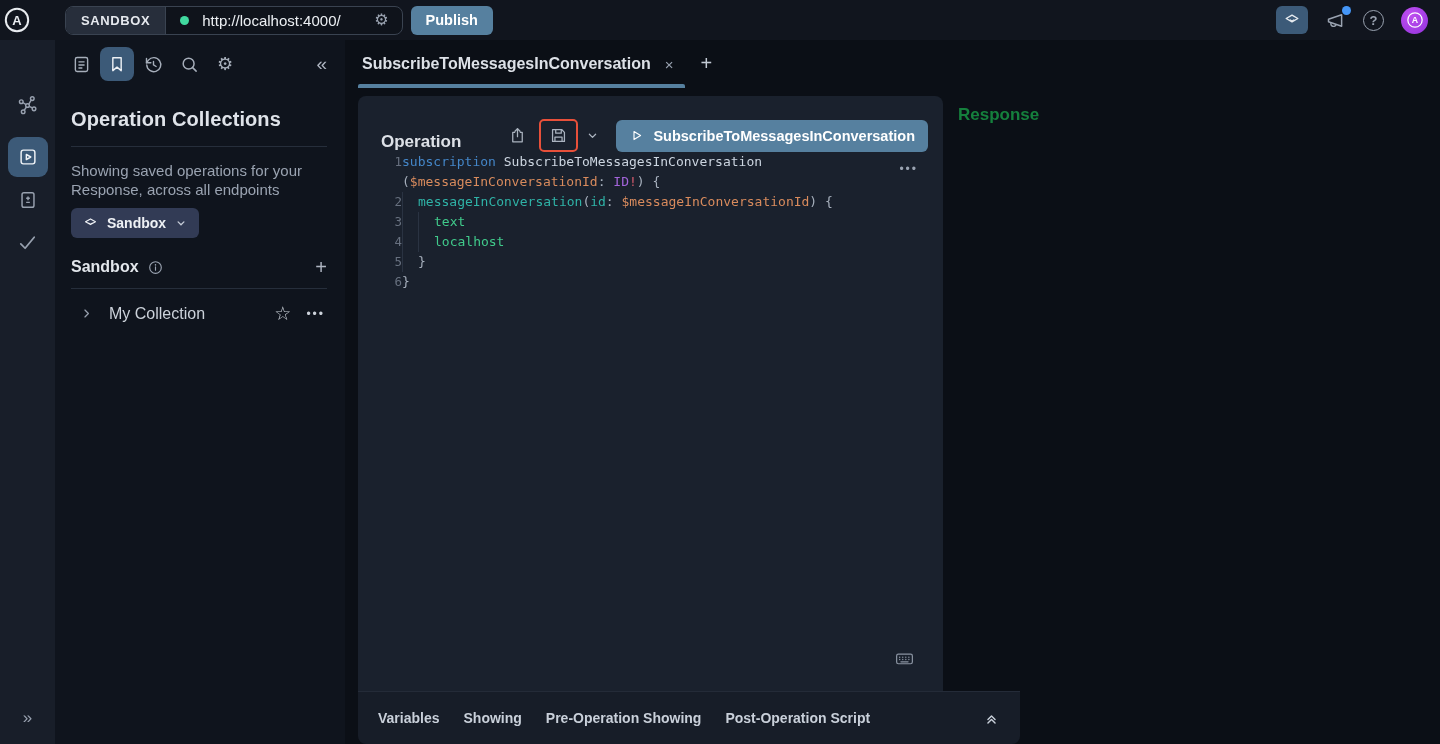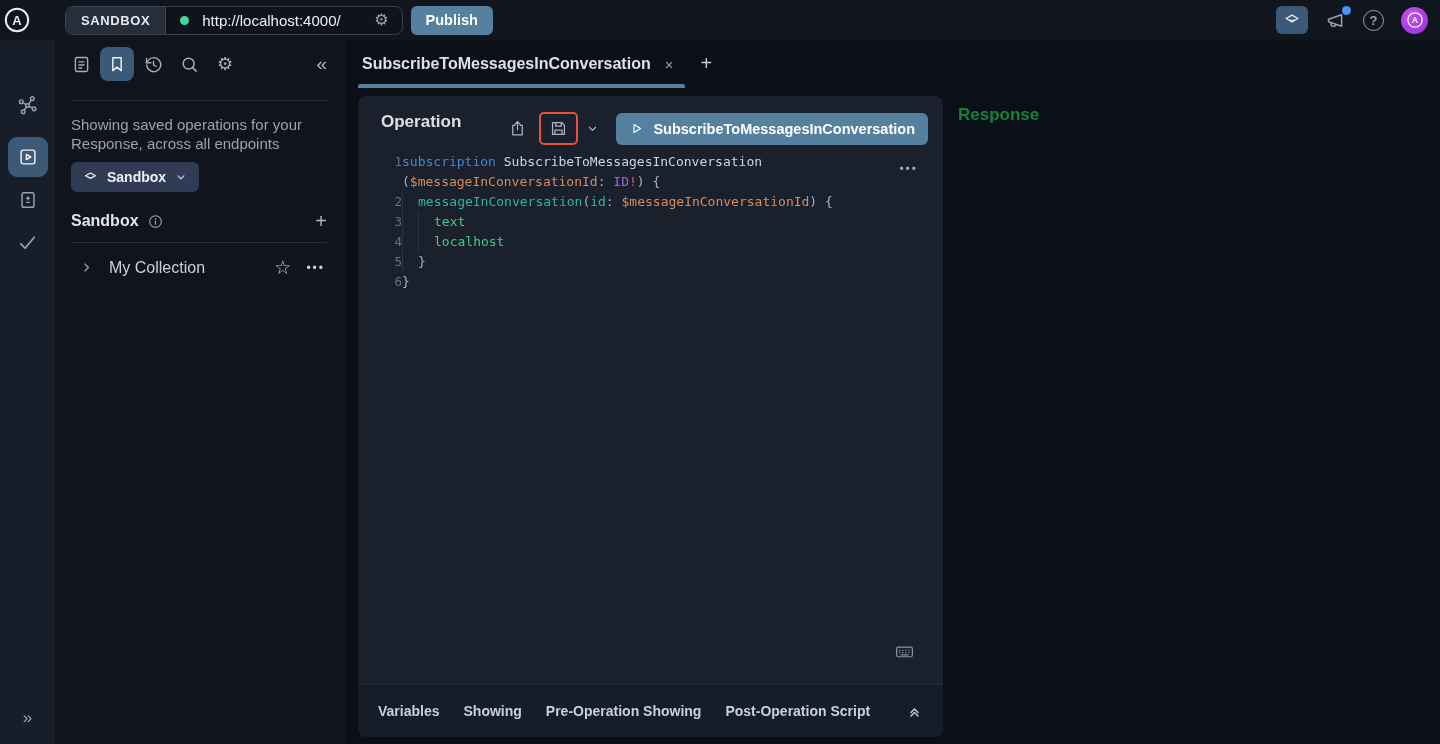--- a/index.html
+++ b/index.html
@@ -68,40 +68,40 @@
   .tabbar { height:48px; display:flex; align-items:stretch; padding-left:17px; flex-shrink:0; }
   .tab { position:relative; display:flex; align-items:center; gap:14px; padding-right:12px; cursor:pointer; }
   .tab-label { font-size:16px; font-weight:700; color:#dde1e7; }
   .tab-close { color:#9aa3b1; font-size:15px; cursor:pointer; line-height:1; }
   .tab::after { content:''; position:absolute; left:-4px; right:0; bottom:0; height:4px; background:var(--accent-blue); border-radius:2px 2px 0 0; }
   .tab-add { margin-left:15px; align-self:center; color:#c3cad4; font-size:20px; cursor:pointer; line-height:1; padding-bottom:2px; }
 
   .main-body { flex:1; display:flex; padding-left:13px; min-height:0; }
   .op-col { width:585px; display:flex; flex-direction:column; flex-shrink:0; }
   .op-card { margin-top:8px; flex:1; background:var(--bg-card); border-radius:8px 8px 0 0; position:relative; min-height:0; overflow:hidden; }
-  .op-header { height:56px; display:flex; align-items:flex-start; padding:16px 15px 0 23px; }
+  .op-header { height:56px; display:flex; align-items:flex-end; padding:8px 15px 0 23px; }
   .op-title { font-size:17px; font-weight:700; color:#dde1e7; }
   .op-actions { margin-left:auto; display:flex; align-items:center; }
   .icon-btn { color:#aab3bf; cursor:pointer; display:flex; }
   .save-wrap { border:2px solid var(--highlight-red); border-radius:5px; padding:5px 8px; margin-left:12px; }
   .chev-down-btn { margin:0 2px 0 7px; }
   .run-btn { margin-left:14px; height:32px; display:flex; align-items:center; gap:9px; background:var(--accent-blue); border:none; border-radius:6px; padding:0 13px; color:#fff; font-size:14.5px; font-weight:700; cursor:pointer; font-family:inherit; }
 
   .editor { font-family:"DejaVu Sans Mono","Liberation Mono",monospace; font-size:13px; cursor:text; }
   .code-row { display:flex; height:20px; line-height:20px; }
   .gutter { width:44px; text-align:right; color:var(--gutter); flex-shrink:0; font-size:12.5px; }
   .code-text { white-space:pre; }
   .guide { display:inline-block; width:16px; height:20px; border-left:1px solid var(--guide); vertical-align:top; }
   .tk-kw{color:var(--syn-keyword)} .tk-name{color:var(--syn-name)} .tk-pun{color:var(--syn-punct)}
   .tk-var{color:var(--syn-variable)} .tk-type{color:var(--syn-type)} .tk-bang{color:var(--syn-bang)}
   .tk-field{color:var(--syn-field)} .tk-leaf{color:var(--syn-leaf)}
   .editor-kebab { position:absolute; top:66px; right:25px; color:#9aa3b1; letter-spacing:2px; font-size:12px; cursor:pointer; }
   .kbd-btn { position:absolute; bottom:22px; right:28px; color:#8a93a1; cursor:pointer; }
 
-  .footer-tabs { height:53px; background:var(--bg-footer); border-top:1px solid #242b38; border-radius:0 0 8px 8px; display:flex; align-items:center; padding:0 20px; gap:24px; margin-bottom:7px; flex-shrink:0; width:585px; }
+  .footer-tabs { height:53px; background:var(--bg-footer); border-top:1px solid #242b38; border-radius:0 0 8px 8px; display:flex; align-items:center; padding:0 20px; gap:24px; flex-shrink:0; width:662px; }
   .ftab { font-size:14px; font-weight:700; color:#c9d0da; cursor:pointer; }
   .expand-up { margin-left:auto; color:#c9d0da; cursor:pointer; }
 
   .response { flex:1; padding:17px 0 0 15px; min-width:0; }
   .response-title { font-size:17px; font-weight:700; color:#15803d; }
 </style>
 </head>
 <body>
 
 <header class="topbar">
@@ -202,20 +202,21 @@
         <svg viewBox="0 0 24 24" width="21" height="21" fill="none" stroke="currentColor" stroke-width="1.7" stroke-linecap="round">
           <circle cx="11" cy="11" r="6.2"></circle>
           <path d="m15.6 15.6 4 4"></path>
         </svg>
       </span>
       <span class="tb-btn" style="font-size:18px;">⚙</span>
       <span class="collapse-btn">«</span>
     </div>
 
     <div class="panel-content">
+      <h1 class="panel-title">Operation Collections</h1>
       <div class="divider"></div>
       <p class="panel-desc">Showing saved operations for your Response, across all endpoints</p>
       <button class="scope-pill">
         <svg viewBox="0 0 24 24" width="17" height="17" fill="none" stroke="currentColor" stroke-width="1.6" stroke-linejoin="round">
           <path d="M12 5.5l7 4-7 4-7-4z"></path>
           <path d="M9.4 11.2l2.6 1.5 2.6-1.5" stroke-width="1.4"></path>
         </svg>
         <span>Sandbox</span>
         <svg class="chev-sm" viewBox="0 0 24 24" width="14" height="14" fill="none" stroke="currentColor" stroke-width="2.2" stroke-linecap="round">
           <path d="m7 10 5 5 5-5"></path>

